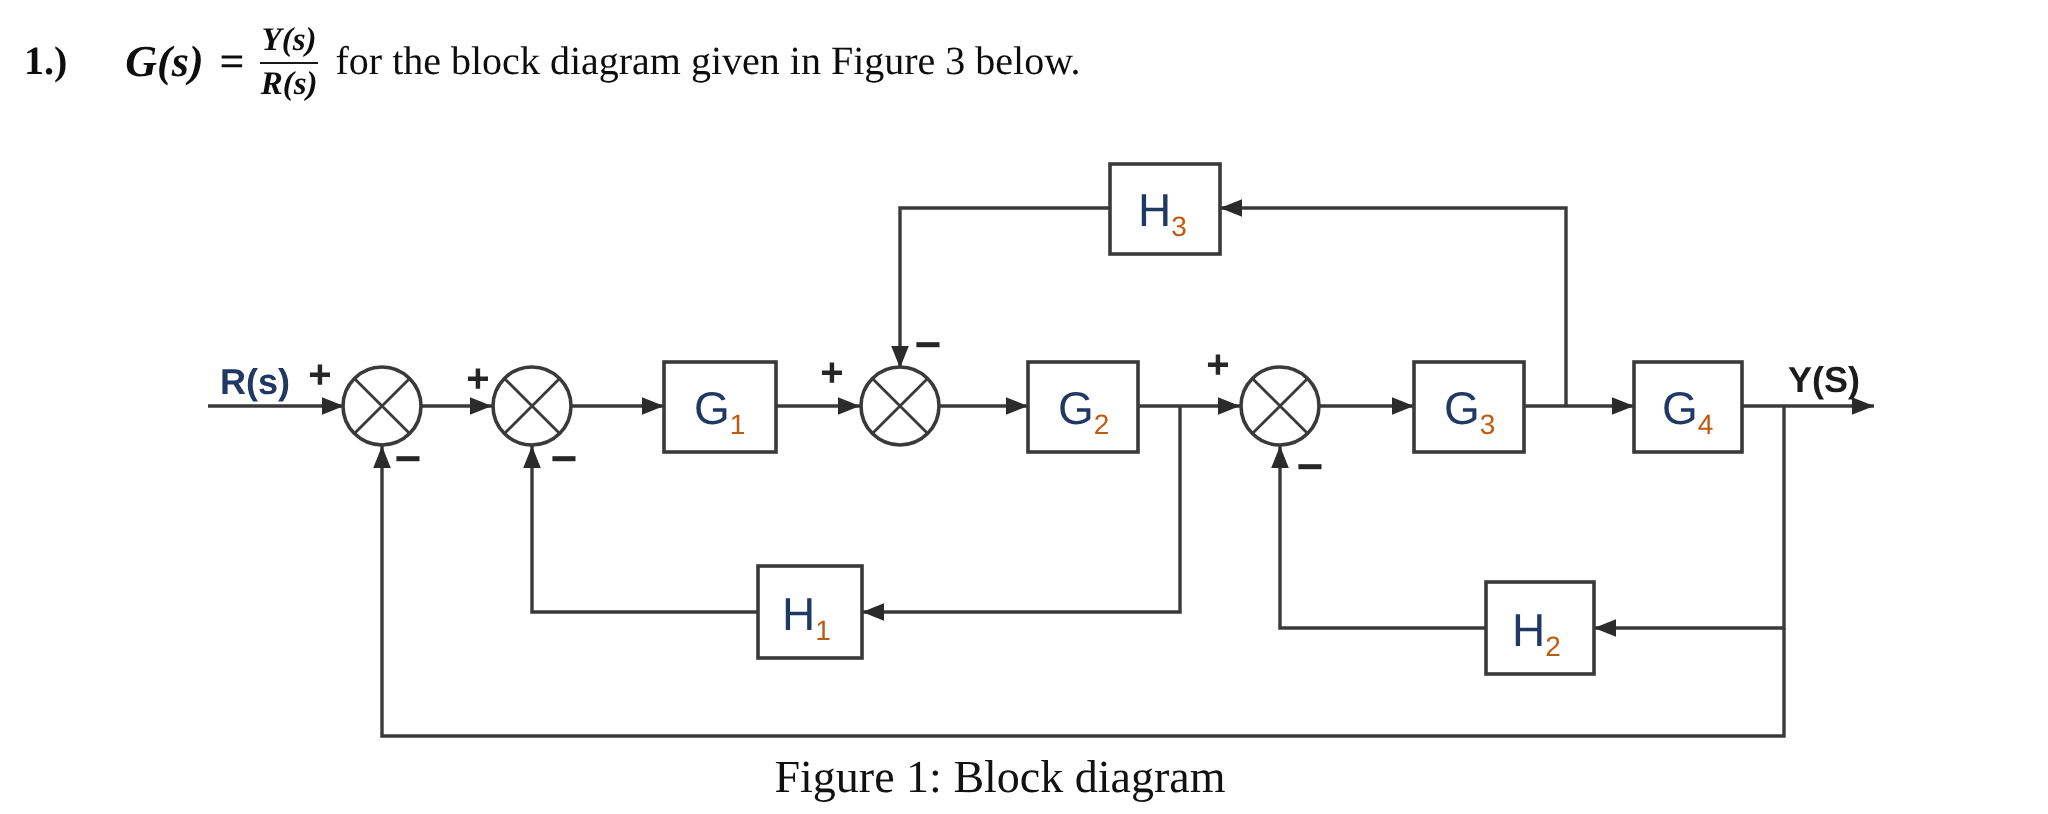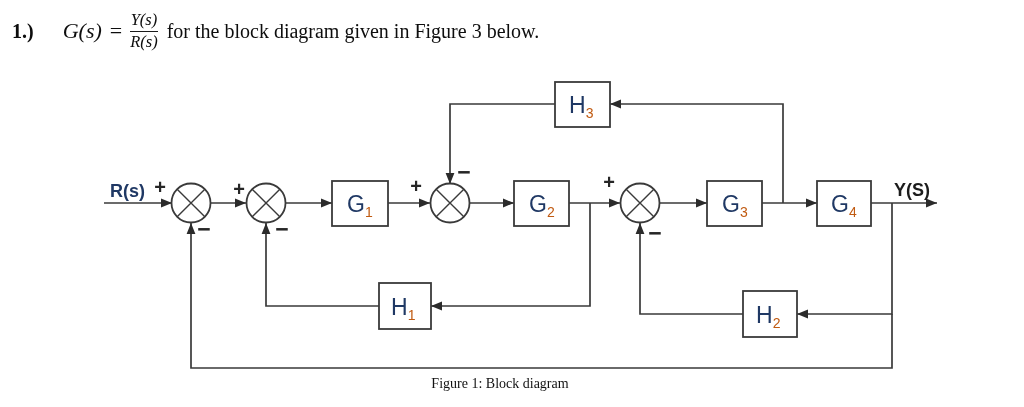--- a/index.html
+++ b/index.html
@@ -5,39 +5,39 @@
   html,body{margin:0;padding:0;}
   body{
     width:1024px;height:407px;position:relative;background:#ffffff;
     font-family:"Liberation Serif",serif;overflow:hidden;
   }
   .title{
     position:absolute;left:12px;top:2px;width:1008px;height:58px;
     display:flex;align-items:center;font-size:20px;color:#0d0d0d;white-space:nowrap;
   }
   .title .num{font-weight:bold;margin-right:20px;}
-  .math{display:inline-flex;align-items:center;margin:0 9px;font-style:italic;}
+  .math{display:inline-flex;align-items:center;margin:0 9px;font-style:italic;font-weight:bold;}
   .math .lhs{font-size:22px;margin-right:8px;}
   .math .eq{font-style:normal;font-size:22px;margin-right:8px;}
   .frac{display:inline-flex;flex-direction:column;align-items:center;line-height:1;font-size:16.5px;}
   .frac .bar{align-self:stretch;height:0;border-top:1.8px solid #1a1a1a;margin:2px 0;}
   svg.diagram{position:absolute;left:0;top:0;}
   svg .wire{fill:none;stroke-width:1.7;}
   svg .blk{fill:#ffffff;stroke-width:1.8;}
   svg .junc{fill:#ffffff;stroke-width:1.8;}
   svg .cross{fill:none;stroke-width:1.4;}
   svg text{stroke:none;}
   .blk-text{font-family:"Liberation Sans",sans-serif;font-size:23px;}
   .blk-sub{font-size:14px;}
   .io-label{font-family:"Liberation Sans",sans-serif;font-weight:bold;font-size:18px;}
   .sgn{font-family:"Liberation Sans",sans-serif;font-weight:bold;font-size:20px;text-anchor:middle;}
   .sgn-minus{font-size:23px;}
   .caption{
     position:absolute;left:0;top:376px;width:1000px;text-align:center;
-    font-size:14px;color:#111111;
+    font-size:23px;color:#111111;
   }
 </style>
 </head>
 <body>
 
 <div class="title">
   <span class="num">1.)</span>
   <span class="math">
     <span class="lhs">G(s)</span>
     <span class="eq">=</span>

